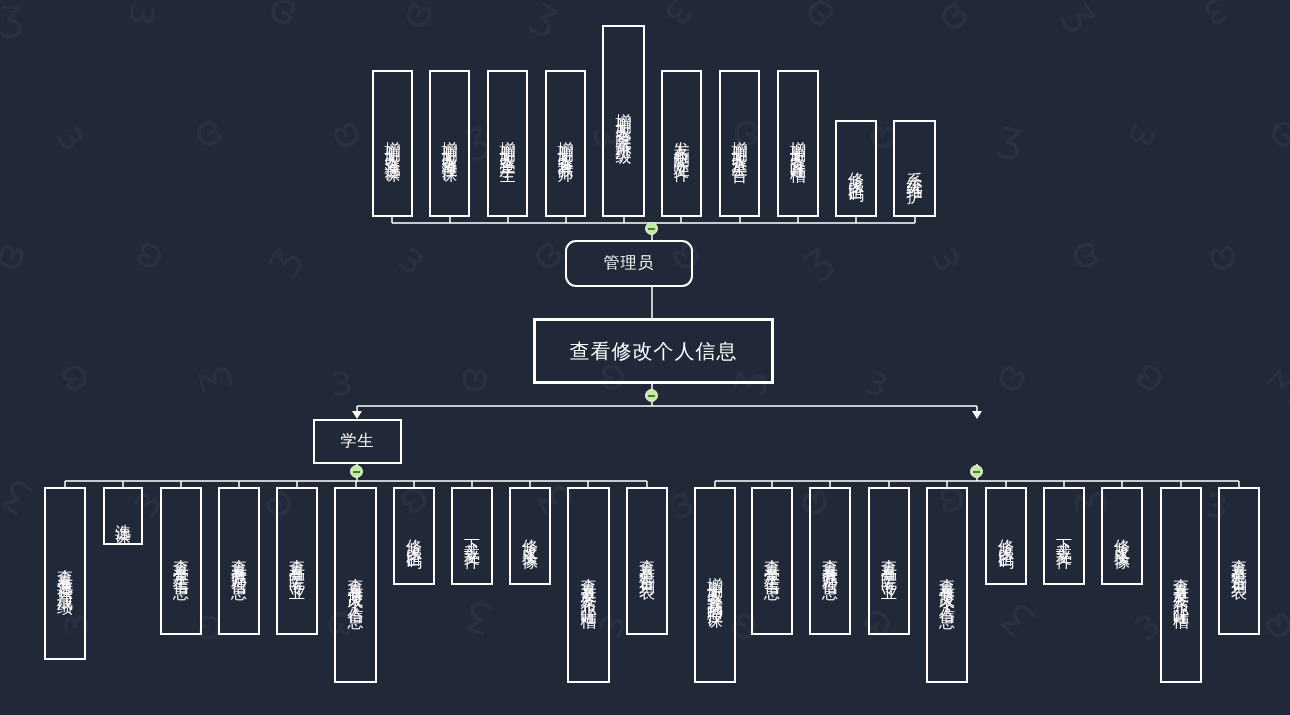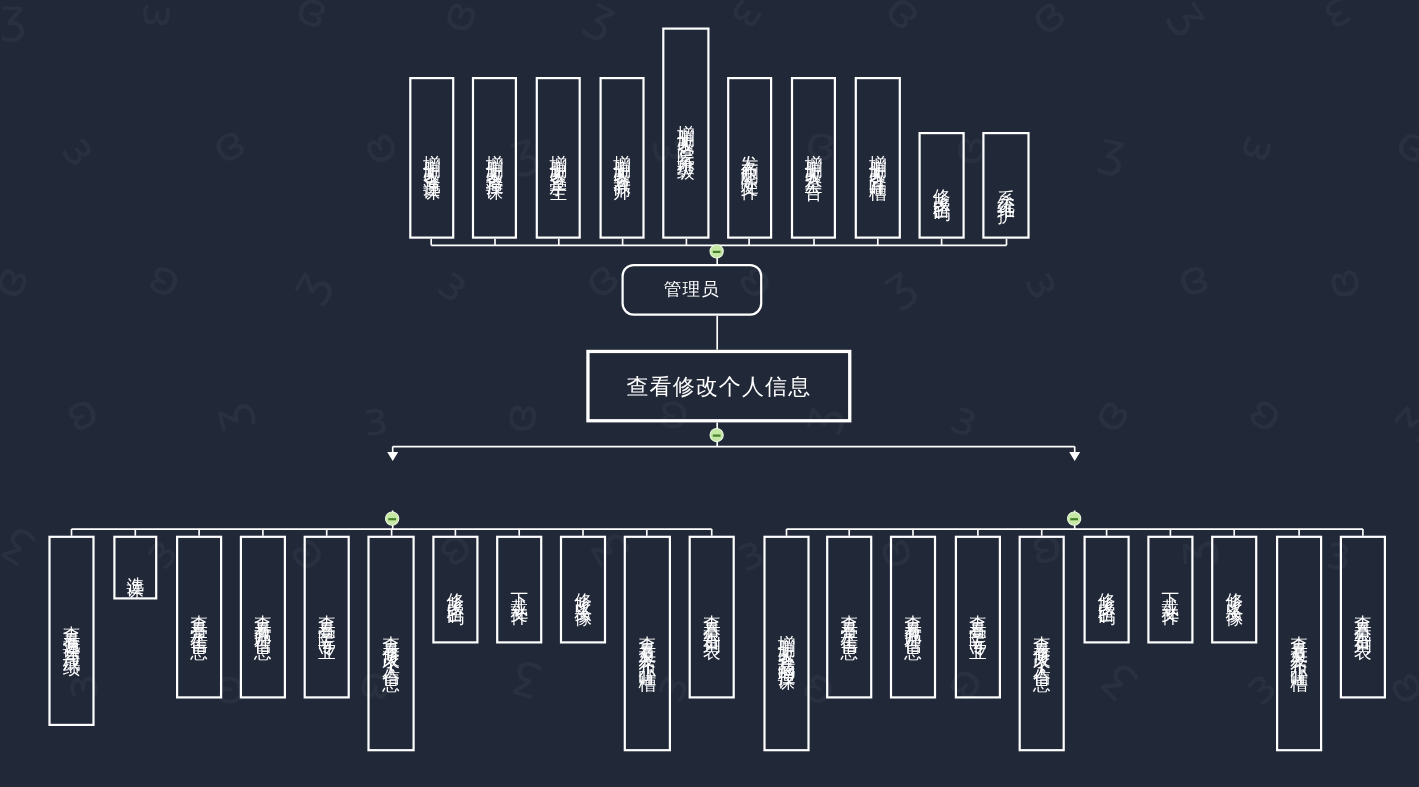--- a/index.html
+++ b/index.html
@@ -117,20 +117,21 @@
   <div class="node vnode" style="left:661px;top:70px;width:41px;height:147px;">发布删除文件</div>
   <div class="node vnode" style="left:719px;top:70px;width:41px;height:147px;">增删改查公告</div>
   <div class="node vnode" style="left:777px;top:70px;width:42px;height:147px;">增删改查吐槽</div>
   <div class="node vnode" style="left:835px;top:120px;width:42px;height:97px;">修改密码</div>
   <div class="node vnode" style="left:893px;top:120px;width:43px;height:97px;">系统维护</div>
 
   <div class="node hnode" style="left:565px;top:240px;width:128px;height:47px;border-radius:11px;">管理员</div>
 
   <div class="node rootnode" style="left:533px;top:318px;width:241px;height:66px;">查看修改个人信息</div>
 
+  <div class="node hnode" style="left:313px;top:419px;width:89px;height:45px;">学生</div>
 
   <div class="node vnode" style="left:44px;top:487px;width:42px;height:173px;">查看选课与成绩</div>
   <div class="node vnode" style="left:103px;top:487px;width:40px;height:58px;">选课</div>
   <div class="node vnode" style="left:160px;top:487px;width:42px;height:148px;">查看学生信息</div>
   <div class="node vnode" style="left:218px;top:487px;width:42px;height:148px;">查看教师信息</div>
   <div class="node vnode" style="left:276px;top:487px;width:42px;height:148px;">查看学院专业</div>
   <div class="node vnode" style="left:334px;top:487px;width:43px;height:196px;">查看修改个人信息</div>
   <div class="node vnode" style="left:393px;top:487px;width:42px;height:98px;">修改密码</div>
   <div class="node vnode" style="left:451px;top:487px;width:42px;height:98px;">下载文件</div>
   <div class="node vnode" style="left:509px;top:487px;width:42px;height:98px;">修改头像</div>

